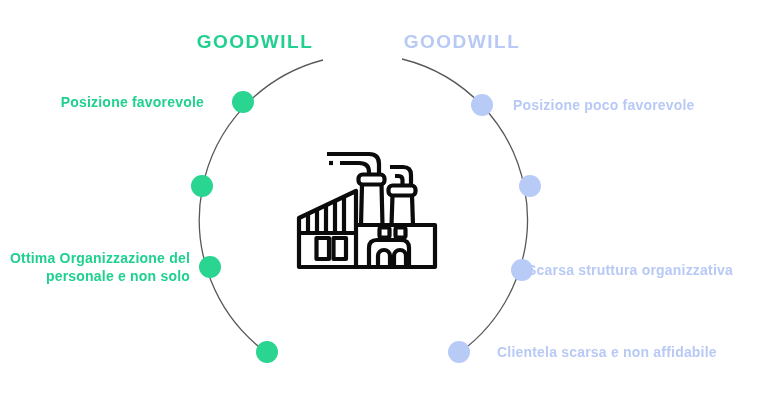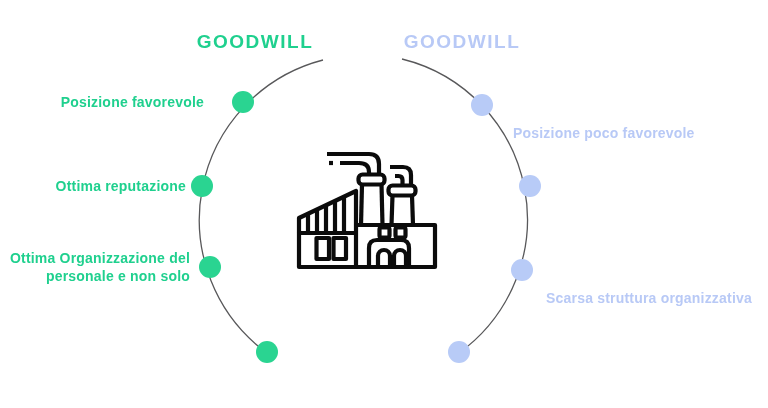--- a/index.html
+++ b/index.html
@@ -24,30 +24,30 @@
   #badwill-title  { left: 462px; color: var(--badwill, #b8c9f6); }
 
   .label {
     position: absolute;
     font-size: 14px;
     font-weight: 600;
     letter-spacing: 0.2px;
     line-height: 18px;
   }
   .label.good { color: var(--goodwill, #1fd08e); text-align: right; padding-left: 34px; }
-  .label.bad  { color: var(--badwill, #b8c9f6); text-align: left; margin-top: 28px; }
+  .label.bad  { color: var(--badwill, #b8c9f6); text-align: left; }
 
   #good-1 { right: 564px; top: 93px;  white-space: nowrap; }
   #good-2 { right: 582px; top: 177px; white-space: nowrap; }
   #good-3 { right: 578px; top: 249px; width: 192px; }
   #good-4 { right: 516px; top: 343px; white-space: nowrap; }
 
   #bad-1 { left: 513px; top: 96px;  white-space: nowrap; }
   #bad-2 { left: 567px; top: 177px; white-space: nowrap; }
-  #bad-3 { left: 546px; top: 261px; white-space: nowrap; }
+  #bad-3 { left: 527px; top: 261px; white-space: nowrap; }
   #bad-4 { left: 497px; top: 343px; white-space: nowrap; }
 
   #ring-svg, #factory-svg { position: absolute; }
   #ring-svg { left: 0; top: 0; }
   #factory-svg { left: 293px; top: 146px; }
 </style>
 </head>
 <body>
 
 <div id="canvas">
@@ -99,19 +99,19 @@
       <path d="M 51 87 V 50.5"></path>
       <rect x="23.5" y="92" width="12.5" height="21"></rect>
       <rect x="40.5" y="92" width="12.5" height="21"></rect>
     </g>
   </svg>
 
   <div class="heading" id="goodwill-title">GOODWILL</div>
   <div class="heading" id="badwill-title">GOODWILL</div>
 
   <div class="label good" id="good-1">Posizione favorevole</div>
-  <div class="label good" id="good-2">Ottima reputazione</div>
   <div class="label good" id="good-3">Ottima Organizzazione del personale e non solo</div>
 
   <div class="label bad" id="bad-1">Posizione poco favorevole</div>
   <div class="label bad" id="bad-3">Scarsa struttura organizzativa</div>
+  <div class="label bad" id="bad-4">Clientela scarsa e non affidabile</div>
 
 </div>
 
 </body></html>

